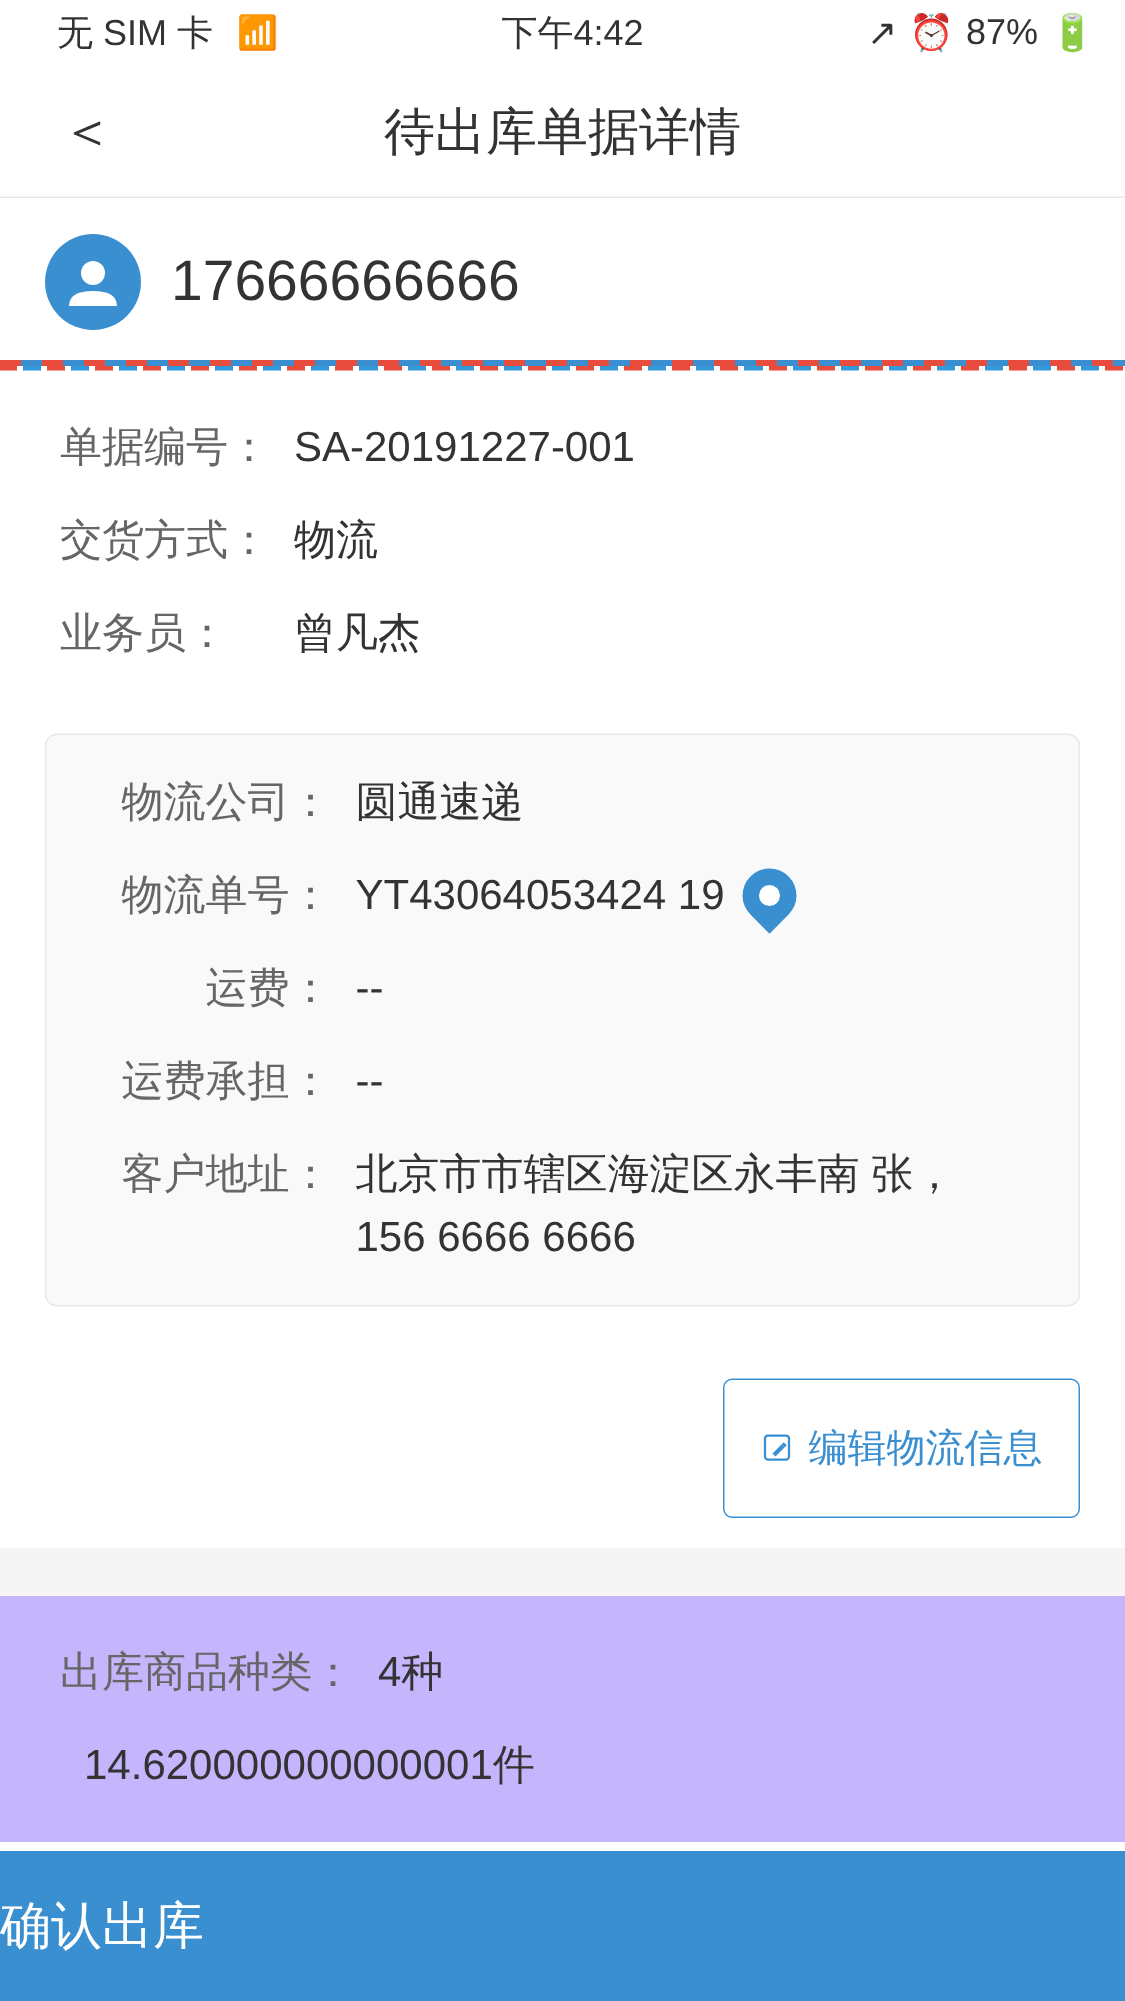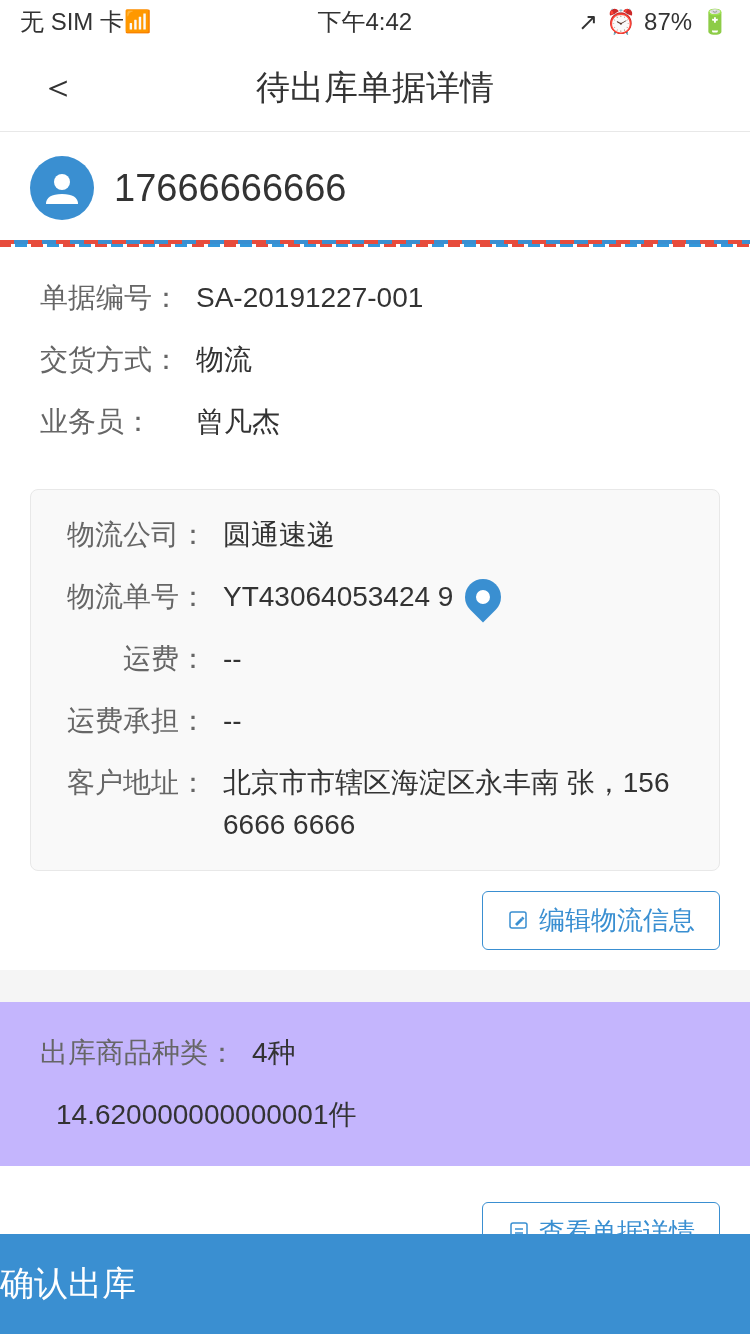--- a/index.html
+++ b/index.html
@@ -21,23 +21,24 @@
       display: flex;
       align-items: center;
       justify-content: space-between;
       padding: 0 20px;
       font-size: 24px;
       font-weight: 500;
     }
     .status-bar-left {
       display: flex;
       align-items: center;
-      gap: 0;
+      gap: 16px;
       font-size: 24px;
       color: #333;
+      margin-left: 18px;
     }
     .status-bar-right {
       display: flex;
       align-items: center;
       gap: 8px;
       font-size: 24px;
     }
     .wifi-icon { font-size: 22px; }
 
     
@@ -126,22 +127,22 @@
       color: #333;
       flex: 1;
       padding-left: 16px;
     }
 
     
     .logistics-section {
       background: #f9f9f9;
       border: 1px solid #e8e8e8;
       border-radius: 8px;
-      margin: 0 30px 0;
-      padding: 24px 26px;
+      margin: 0 30px 28px;
+      padding: 24px 40px;
     }
     .logistics-field-row {
       display: flex;
       align-items: flex-start;
       margin-bottom: 20px;
       font-size: 28px;
       line-height: 1.5;
     }
     .logistics-field-row:last-child { margin-bottom: 0; }
     .logistics-label {
@@ -185,21 +186,21 @@
       justify-content: flex-end;
       padding: 20px 30px;
       background: #fff;
       margin-bottom: 0;
     }
     .btn-edit {
       border: 1px solid #3a8fd1;
       color: #3a8fd1;
       background: #fff;
       border-radius: 6px;
-      padding: 11px 24px;
+      padding: 28px 24px;
       font-size: 26px;
       display: flex;
       align-items: center;
       gap: 8px;
       cursor: pointer;
     }
 
     
     .summary-section {
       background: #c4b5fd;
@@ -309,21 +310,21 @@
   </div>
 
   <div class="logistics-section">
     <div class="logistics-field-row">
       <span class="logistics-label">物流公司：</span>
       <span class="logistics-value">圆通速递</span>
     </div>
     <div class="logistics-field-row">
       <span class="logistics-label">物流单号：</span>
       <span class="logistics-value">
-        <span>YT43064053424 9</span>
+        <span>YT43064053424 19</span>
         <span class="location-pin"></span>
       </span>
     </div>
     <div class="logistics-field-row">
       <span class="logistics-label">运费：</span>
       <span class="logistics-value">--</span>
     </div>
     <div class="logistics-field-row">
       <span class="logistics-label">运费承担：</span>
       <span class="logistics-value">--</span>

